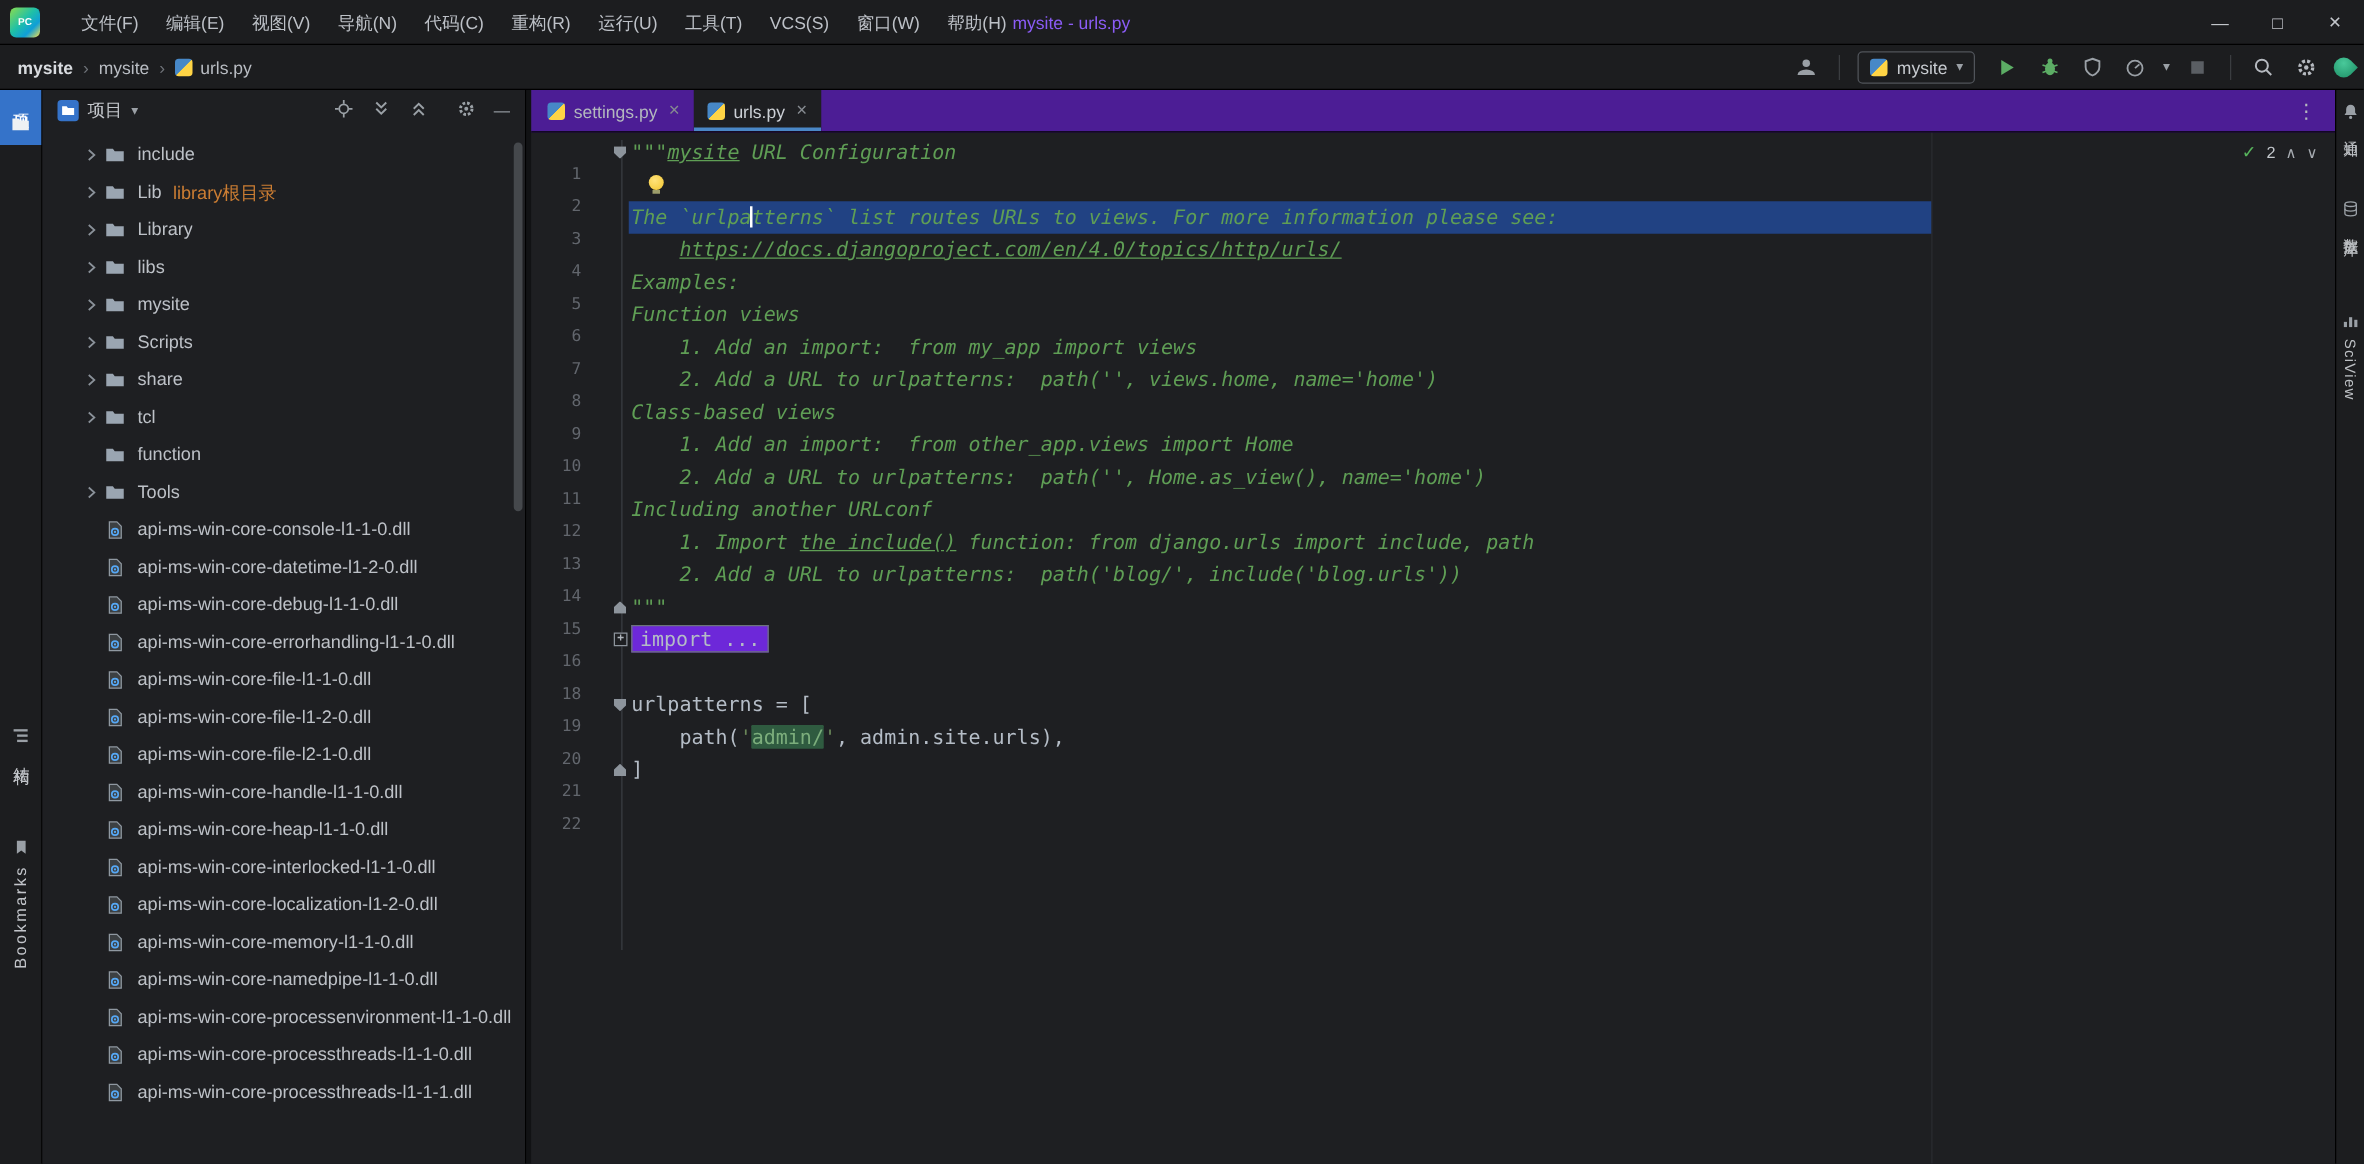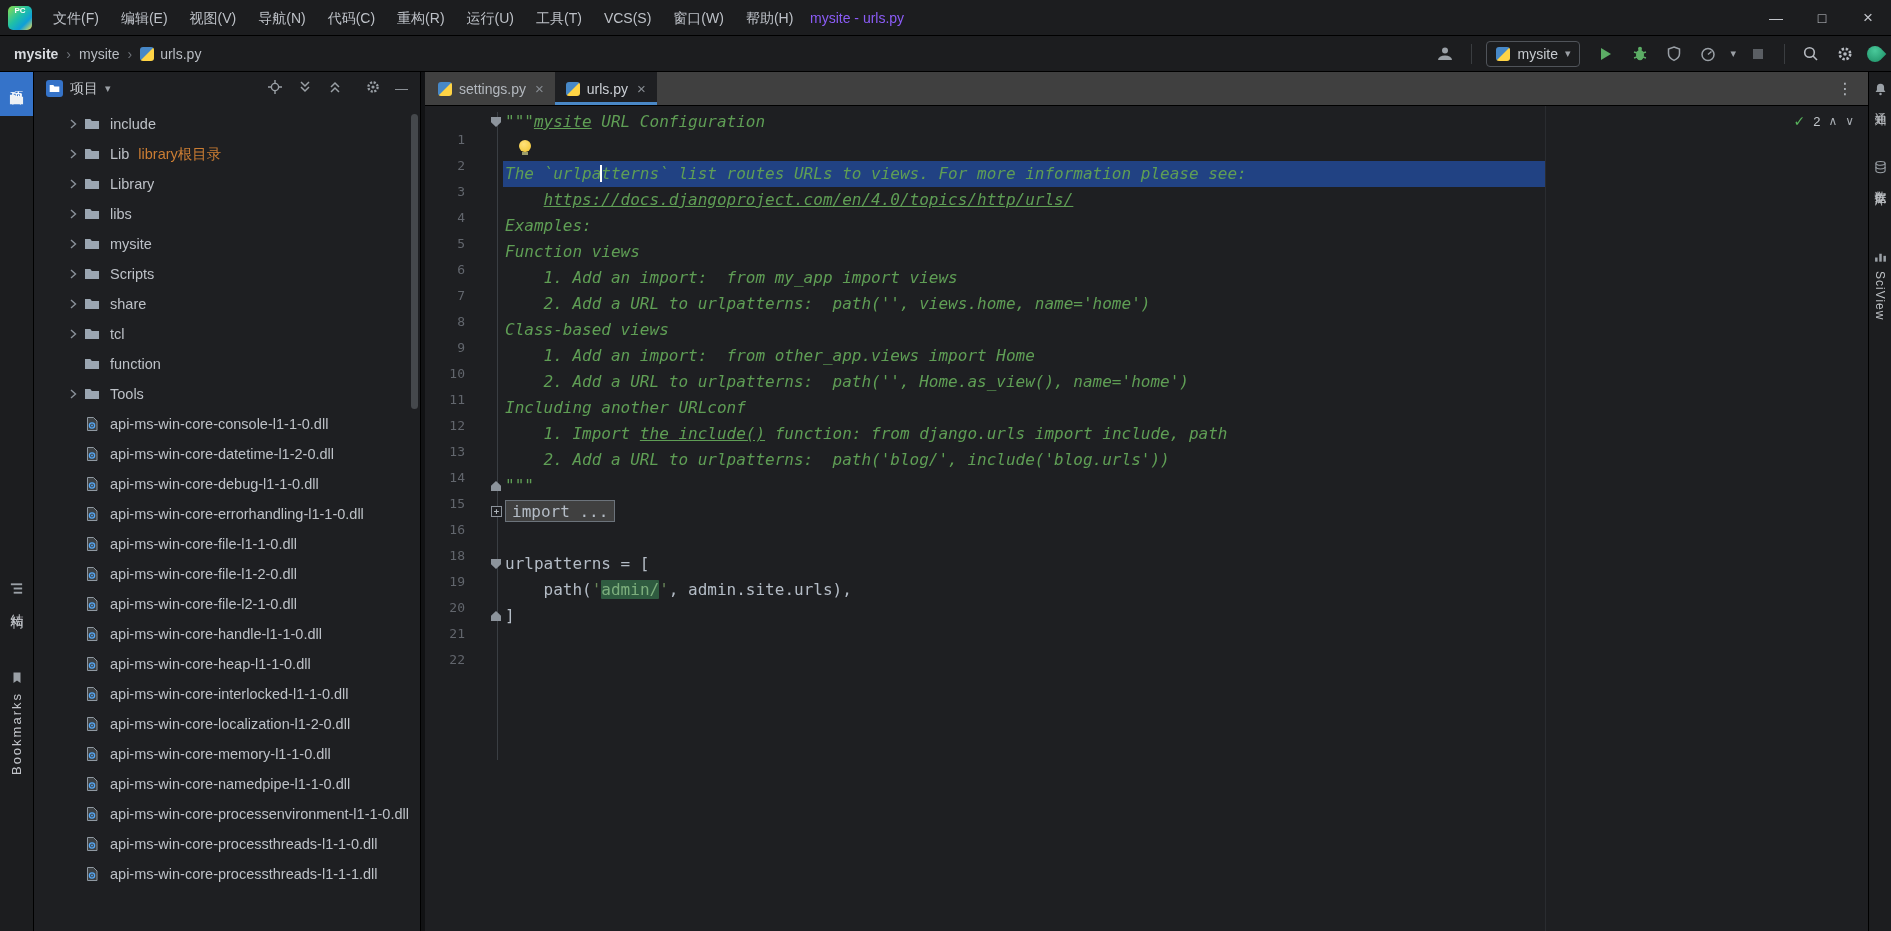--- a/index.html
+++ b/index.html
@@ -2,23 +2,23 @@
 <html><head>
 <meta charset="utf-8">
 <style>
   *{box-sizing:border-box;margin:0;padding:0}
   html,body{width:1891px;height:931px;overflow:hidden}
   body{background:#1e1f22;font-family:"Liberation Sans","DejaVu Sans",sans-serif;color:#bdc1c7}
   .window{width:1891px;height:931px;display:flex;flex-direction:column}
 
   
   .titlebar{height:36px;background:#1c1d1f;border-bottom:1px solid #000;display:flex;align-items:center;position:relative;flex:none}
-  .logo{width:24px;height:24px;margin:0 10px 0 8px;border-radius:5px;flex:none;
+  .logo{width:24px;height:24px;margin:0 22px 0 8px;border-radius:5px;flex:none;
         background:linear-gradient(135deg,#8bdc4e 0%,#1fc0a7 45%,#0f9ed8 72%,#f7e14a 100%);
-        display:flex;align-items:flex-start;justify-content:center;font-size:8px;font-weight:bold;color:#fff}
+        display:flex;align-items:center;justify-content:center;font-size:8px;font-weight:bold;color:#fff}
   .menubar{display:flex;align-items:center;height:100%}
   .menu-item{padding:0 11px;line-height:36px;font-size:14px;color:#bdc1c7;cursor:default}
   .win-title{position:absolute;left:810px;top:0;line-height:36px;font-size:14px;color:#8b5cf6}
   .win-controls{margin-left:auto;display:flex;height:100%}
   .win-btn{width:46px;display:flex;align-items:center;justify-content:center;color:#c2c5ca;font-size:14px}
   .win-btn.close{font-size:17px}
 
   
   .navbar{height:36px;background:#1c1d1f;border-bottom:1px solid #000;display:flex;align-items:center;padding:0 8px 0 14px;flex:none}
   .breadcrumbs{display:flex;align-items:center;gap:8px;font-size:14px}
@@ -59,21 +59,21 @@
   .tr-chev{width:22px;display:flex;align-items:center;justify-content:center;flex:none}
   .tr-chev.hidden{visibility:hidden}
   .tr-icon{width:18px;margin-right:8px;display:flex;flex:none}
   .tr-label{overflow:hidden}
   .tr-annot{color:#cb7d33;margin-left:9px}
   .p-scrollbar{position:absolute;right:2px;top:42px;width:7px;height:295px;background:#45484c;border-radius:4px}
 
   .splitter{width:4px;background:#111214;flex:none}
 
   .editor-col{flex:1;display:flex;flex-direction:column;background:#1e1f22;min-width:0}
-  .tabs{height:34px;background:#404040;border-bottom:1px solid #000;display:flex;align-items:stretch;padding-left:2px;flex:none}
+  .tabs{height:34px;background:#4c1d95;border-bottom:1px solid #000;display:flex;align-items:stretch;padding-left:2px;flex:none}
   #tabs-list{display:flex;align-items:stretch}
   .tab{display:flex;align-items:center;gap:7px;padding:0 11px;font-size:14px;color:#b3b8be}
   .tab.active{background:#1e1f22;color:#ccd0d6;box-shadow:inset 0 -3px 0 #4a88c7}
   .tab-close{color:#868b91;font-size:15px;margin-left:2px}
   .tabs-menu{margin-left:auto;display:flex;align-items:center;padding:0 15px;color:#b3b8be;font-size:16px}
 
   .editor{flex:1;position:relative;overflow:hidden;padding-top:3px}
   .fold-guide{position:absolute;left:72px;top:6px;width:1px;height:648px;background:#3a3e43}
   .right-margin{position:absolute;left:1120px;top:0;bottom:0;width:1px;background:#2a2c30}
   .line{height:26px;position:relative;white-space:pre}
@@ -88,21 +88,21 @@
         background:radial-gradient(circle at 40% 35%,#ffe27a,#f2c52e);z-index:2}
   .bulb::after{content:"";position:absolute;left:3px;top:12px;width:6px;height:3px;background:#9c9c6a}
   .code{position:absolute;left:80px;top:0;font:16px/26px "DejaVu Sans Mono","Liberation Mono",monospace;color:#b4bcc6;z-index:2;white-space:pre}
   .caret{display:inline-block;width:2px;height:17px;background:#fff;vertical-align:-3px;margin:0 -1px}
   .d{color:#5f9e55;font-style:italic}
   .du{color:#5f9e55;font-style:italic;text-decoration:underline}
   .lk{color:#5f9e55;font-style:italic;text-decoration:underline}
   .p{color:#b4bcc6}
   .s{color:#6a8759}
   .sh{color:#7cae7c;background:#2f5b40;border-radius:1px}
-  .folded-region{display:inline-block;border:1px solid #6c737b;background:#404040;padding:0 6px;height:22px;line-height:21px;color:#b4bcc6}
+  .folded-region{display:inline-block;border:1px solid #6c737b;background:#6d28d9;padding:0 6px;height:22px;line-height:21px;color:#b4bcc6}
   .inspect{position:absolute;top:7px;right:14px;display:flex;align-items:center;gap:8px;font-size:13px;color:#c3c7cc;z-index:3}
   .inspect .chk{color:#57b35c;font-weight:bold;font-size:14px}
   .inspect .nav{color:#a7acb2;font-size:12px}
 
   .toolstrip-right{width:23px;background:#1c1d1f;border-left:1px solid #000;position:relative;flex:none}
   .rtool{position:absolute;left:0;width:100%;display:flex;flex-direction:column;align-items:center;gap:6px;color:#bdc0c4}
   .rtool .vtext{font-size:12px;letter-spacing:1px;color:#bdc0c4}
   #rt-notify{top:10px}#rt-db{top:88px}#rt-sci{top:178px}
 </style>
 </head>

